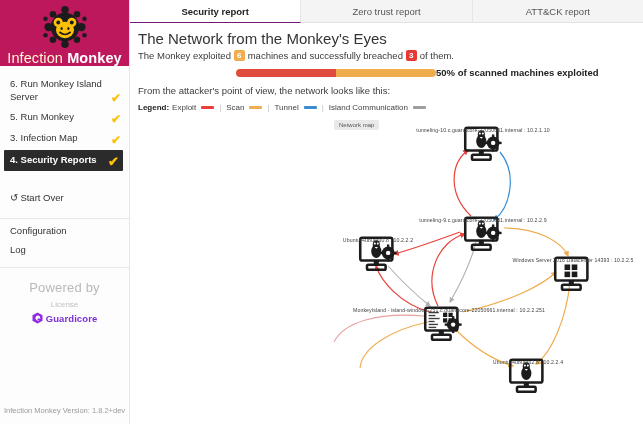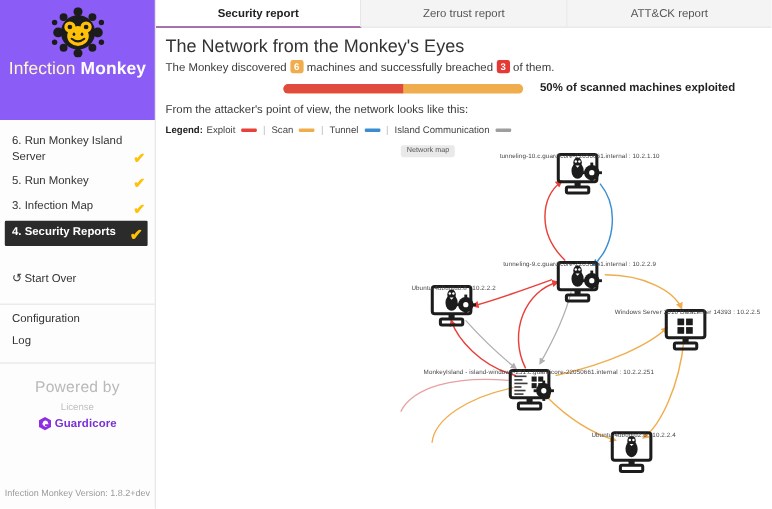--- a/index.html
+++ b/index.html
@@ -20,22 +20,22 @@
   
   #sidebar {
     width: 130px;
     height: 424px;
     background: #fdfdfd;
     border-right: 1px solid #e7e7e7;
     flex: 0 0 130px;
     position: relative;
   }
   #brand {
-    background: #8b5cf6;
-    height: 100px;
+    background: #be185d;
+    height: 66px;
     padding-top: 6px;
     text-align: center;
     position: relative;
   }
   #brand-logo { width: 48px; height: 42px; margin: 0 auto; display:block; }
   #brand-title {
     margin-top: 2px;
     font-size: 14.5px;
     letter-spacing: .1px;
     color: #fff;
@@ -178,21 +178,21 @@
     border-radius: 5px;
     overflow: hidden;
     position: relative;
   }
   #progress-fill {
     height: 8px;
     background: #e04a3f;
     border-radius: 5px 0 0 5px;
   }
   #progress-label {
-    margin-left: 14px;
+    margin-left: 0;
     font-size: 9.5px;
     color: #222;
     font-weight: bold;
     white-space: nowrap;
   }
 
   #attacker-line { font-size: 9.5px; color: #3a3a3a; margin-bottom: 7px; }
 
   #legend {
     font-size: 8px;
@@ -333,21 +333,21 @@
     <div id="tabs">
       <div class="tab active">Security report</div>
       <div class="tab">Zero trust report</div>
       <div class="tab">ATT&amp;CK report</div>
     </div>
 
     <div id="content">
       <h1 id="page-title">The Network from the Monkey's Eyes</h1>
 
       <div id="subtitle">
-        <span>The Monkey discovered</span>
+        <span>The Monkey exploited</span>
         <span class="badge warn">6</span>
         <span>machines and successfully breached</span>
         <span class="badge danger">3</span>
         <span>of them.</span>
       </div>
 
       <div id="progress-row">
         <div id="progress-track">
           <div id="progress-fill" style="width: 50%;"></div>
         </div>

